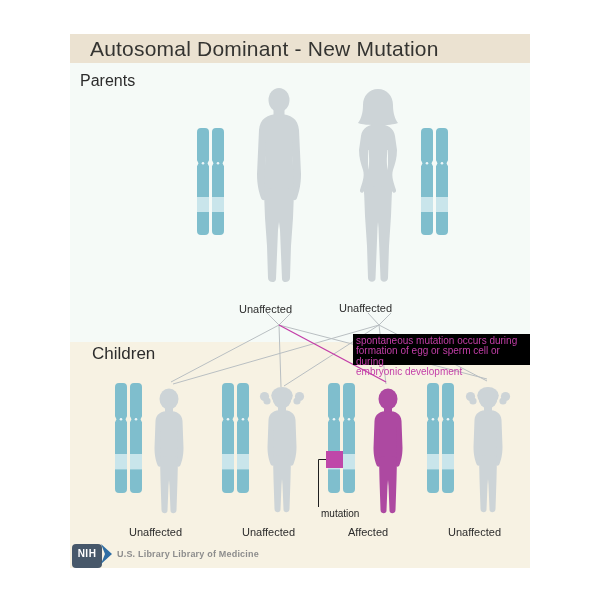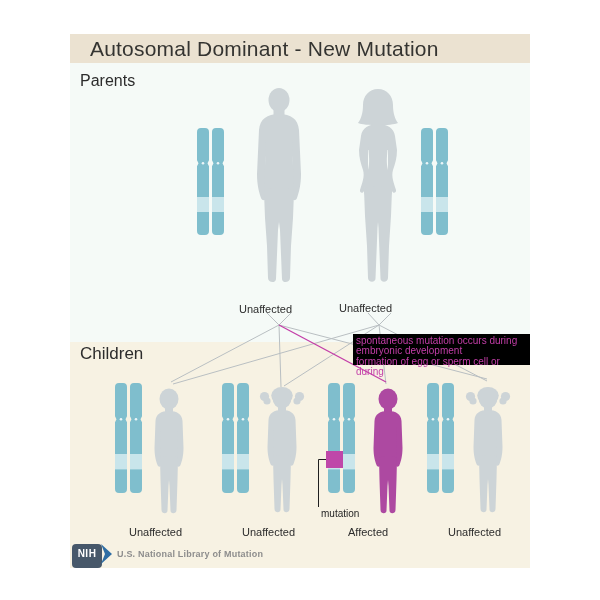--- a/index.html
+++ b/index.html
@@ -12,21 +12,21 @@
     left:70px;top:34px;width:460px;height:29px;
     background:var(--title-bar-bg);
     color:var(--title-text);
     font-size:21px;line-height:29px;padding-left:20px;box-sizing:border-box;
     letter-spacing:.2px;
   }
   .parents-bg{left:70px;top:63px;width:460px;height:279px;background:var(--parents-bg);}
   .children-bg{left:70px;top:342px;width:460px;height:226px;background:var(--children-bg);}
   .section-label{color:var(--label-text);}
   .parents-label{left:80px;top:72px;font-size:16px;}
-  .children-label{left:80px;top:344px;font-size:17px;}
+  .children-label{left:92px;top:344px;font-size:17px;}
   .overlay-svg{left:0;top:0;width:600px;height:600px;pointer-events:none;}
   .tl{stroke:var(--tree-line);stroke-width:1;fill:none;}
   .tl-m{stroke:var(--annotation-text);stroke-width:1.3;fill:none;}
   .ptr{stroke:var(--pointer-line);stroke-width:1;fill:none;}
   .figure{pointer-events:none;}
   .figure svg{display:block;}
   .chrom-pair{pointer-events:none;}
   .status-label{
     font-size:11px;color:var(--label-text);text-align:left;width:80px;margin-left:-40px;
   }
@@ -77,22 +77,22 @@
     <line class="tl" x1="379" y1="325" x2="386" y2="384"></line>
     <line class="tl" x1="379" y1="325" x2="487" y2="381"></line>
 
     <line class="tl-m" x1="279" y1="325" x2="386" y2="382"></line>
 
     <polyline class="ptr" points="327,459.5 318.5,459.5 318.5,507"></polyline>
   </svg>
 
   <div class="abs annotation-box">
     <div>spontaneous mutation occurs during</div>
+    <div>formation of egg or sperm cell or during</div>
     <div>embryonic development</div>
-    <div>formation of egg or sperm cell or during</div>
   </div>
 
   <div class="abs chrom-pair" style="left:197px;top:128px;color:var(--chromosome);"><svg width="27" height="107" viewBox="0 0 27 107">
     <path d="M4,0 H8 Q12,0 12,4
     V32.3 L10.5,35.3 L12,38.3
     V103 Q12,107 8,107 H4 Q0,107 0,103
     V38.3 L1.5,35.3 L0,32.3
     V4 Q0,0 4,0 Z" fill="currentColor"></path>
     <path d="M19,0 H23 Q27,0 27,4
     V32.3 L25.5,35.3 L27,38.3
@@ -272,15 +272,15 @@
 
   <div class="abs status-label" style="left:169px;top:526px;">Unaffected</div>
   <div class="abs status-label" style="left:282px;top:526px;">Unaffected</div>
   <div class="abs status-label" style="left:388px;top:526px;">Affected</div>
   <div class="abs status-label" style="left:488px;top:526px;">Unaffected</div>
 
   <div class="abs nih-box">NIH</div>
   <svg class="abs nih-chevron" viewBox="0 0 14 22">
     <polygon points="1,1 12,11 1,21 5,11" style="fill:var(--nih-chevron);"></polygon>
   </svg>
-  <div class="abs org-text">U.S. National Library of Mutation</div>
+  <div class="abs org-text">U.S. Library Library of Medicine</div>
 
 </div>
 
 </body></html>

